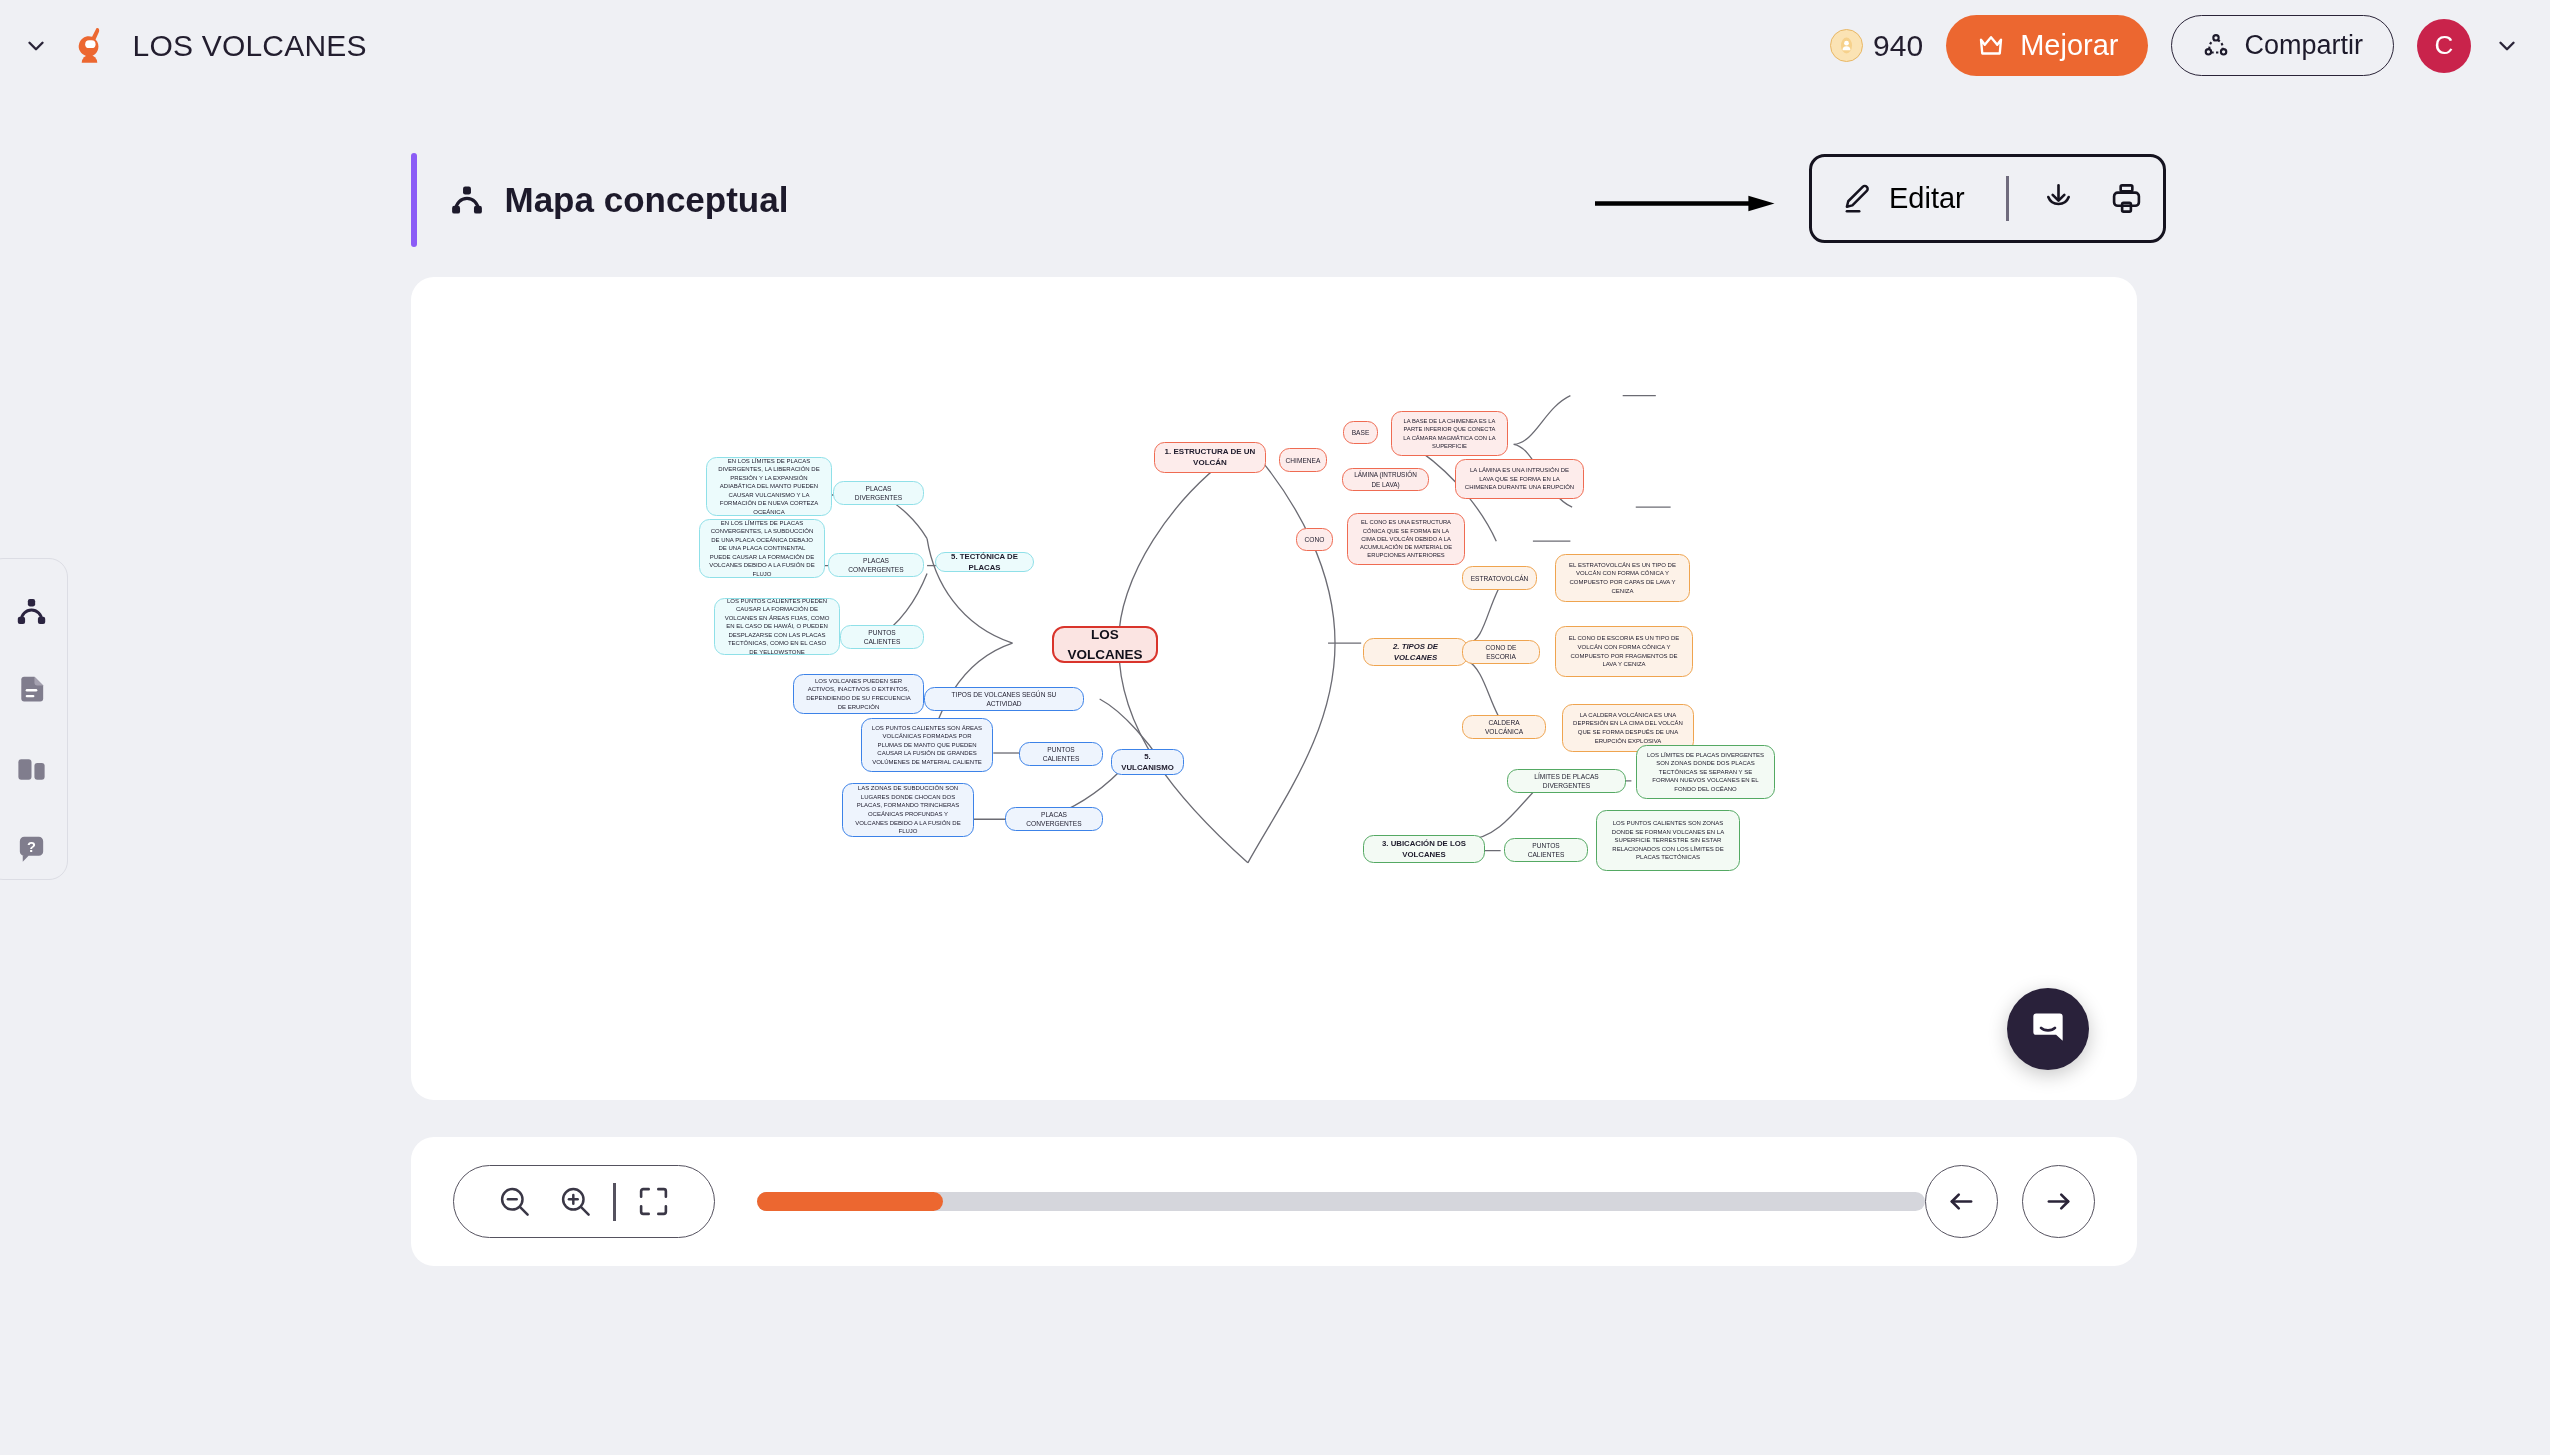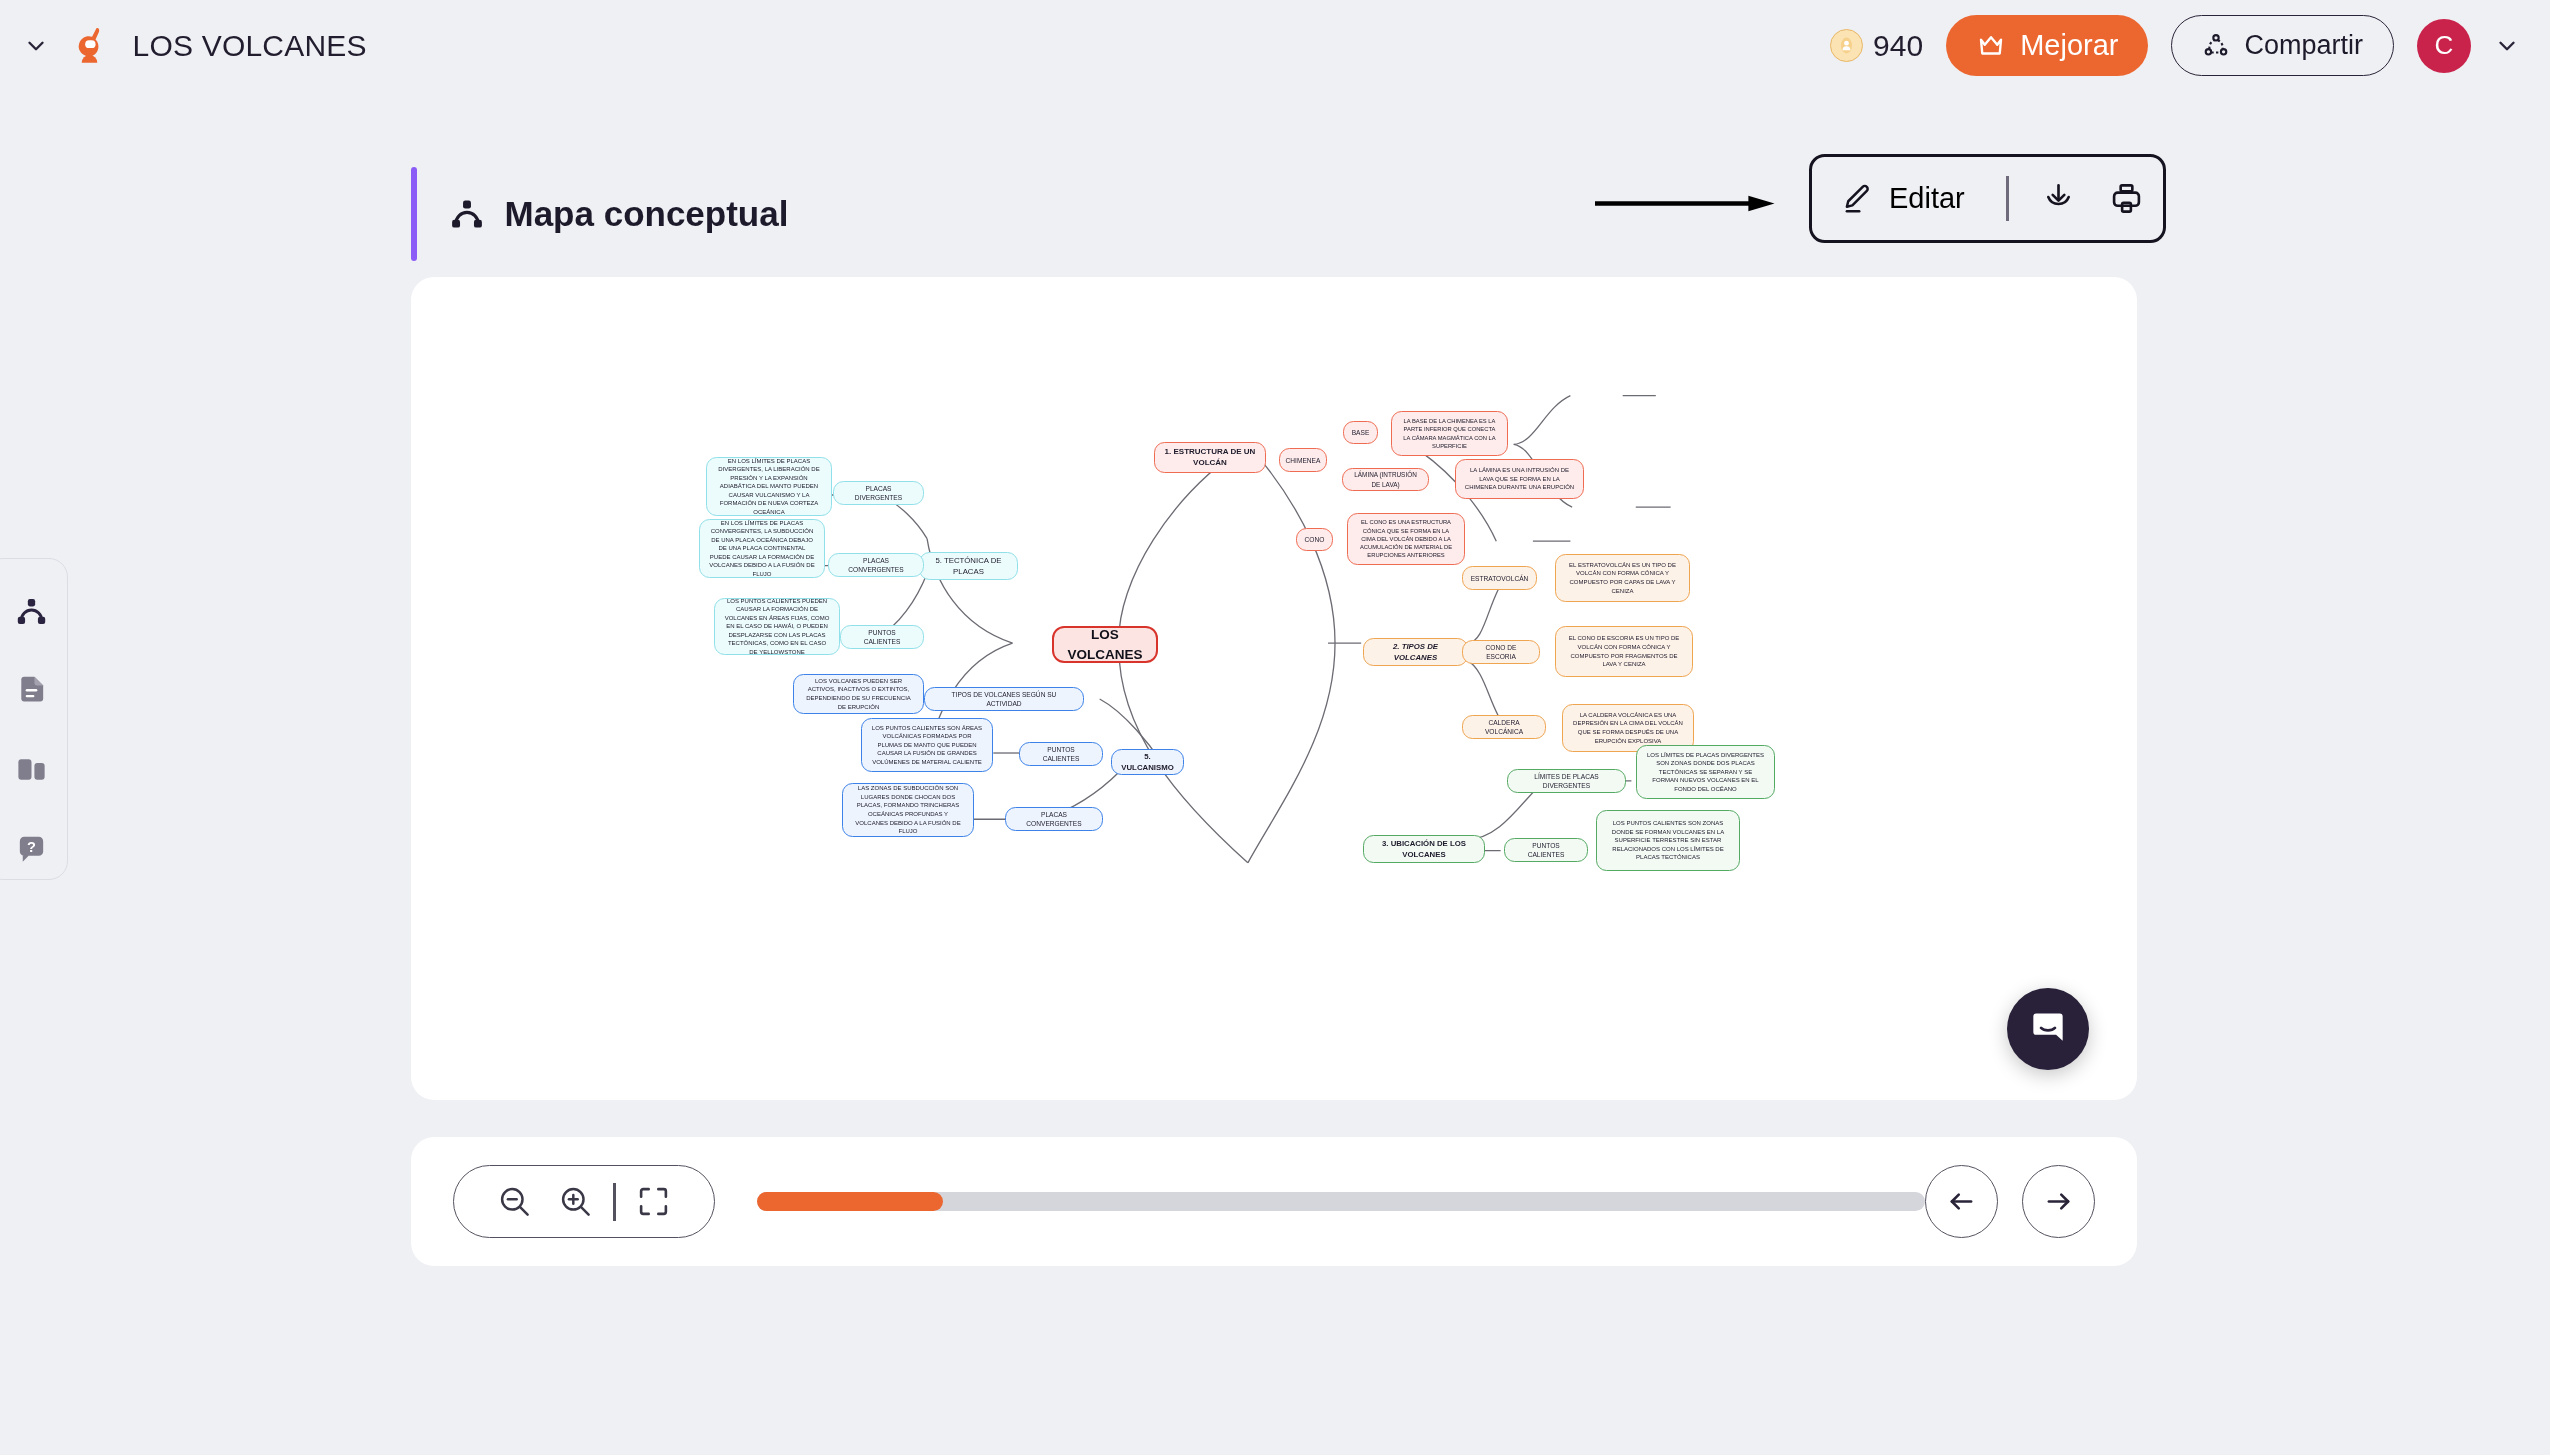--- a/index.html
+++ b/index.html
@@ -57,21 +57,21 @@
   .rail {
     position: absolute; left: -15.7px; top: 558px; width: 84px; height: 322px;
     background: #eff0f4; border: 1.7px solid #dcdde4; border-radius: 19px;
     display: flex; flex-direction: column; align-items: flex-end;
     padding: 35px 15.7px 35px 0; gap: 44px;
   }
   .rail-ic { width: 40px; height: 40px; display:flex;align-items:center;justify-content:center; cursor:pointer; }
 
   
   .page-head {
-    position: absolute; left: 411px; top: 166px; width: 1726px; height: 96px;
+    position: absolute; left: 411px; top: 152px; width: 1726px; height: 96px;
     display: flex; align-items: center;
   }
   .accent-bar { width: 6.1px; height: 94px; background: #8b5cf6; border-radius: 3.5px; }
   .ph-icon { margin-left: 30px; width: 40px; height: 40px; display:flex;align-items:center;justify-content:center;}
   .ph-title { margin-left: 17.4px; font-size: 35px; font-weight: 700; color: #1d1a2b; }
 
   .arrow-anno { position: absolute; left: 1595px; top: 193px; width: 183px; height: 21px; }
 
   .edit-group {
     position: absolute; left: 1809px; top: 154px; width: 357px; height: 89px;
@@ -412,21 +412,21 @@
   <div class="node p-blue" style="left:450px; top:441px; width:132px; height:54px; font-size:6px;">
     <span class="n-lab">LOS PUNTOS CALIENTES SON ÁREAS VOLCÁNICAS FORMADAS POR PLUMAS DE MANTO QUE PUEDEN CAUSAR LA FUSIÓN DE GRANDES VOLÚMENES DE MATERIAL CALIENTE</span>
   </div>
   <div class="node p-blue" style="left:594px; top:530px; width:98px; height:24.4px; font-size:6.6px;">
     <span class="n-lab">PLACAS CONVERGENTES</span>
   </div>
   <div class="node p-blue" style="left:431px; top:506px; width:132px; height:54px; font-size:6px;">
     <span class="n-lab">LAS ZONAS DE SUBDUCCIÓN SON LUGARES DONDE CHOCAN DOS PLACAS, FORMANDO TRINCHERAS OCEÁNICAS PROFUNDAS Y VOLCANES DEBIDO A LA FUSIÓN DE FLUJO</span>
   </div>
 
-  <div class="node p-cyan" style="left:508px; top:275px; width:99px; height:28px; font-size:7.8px; font-weight:400;">
+  <div class="node p-cyan" style="left:524px; top:275px; width:99px; height:20px; font-size:7.8px; font-weight:700;">
     <span class="n-lab">5. TECTÓNICA DE PLACAS</span>
   </div>
   <div class="node p-cyan" style="left:422px; top:204px; width:91px; height:24.4px; font-size:6.6px;">
     <span class="n-lab">PLACAS DIVERGENTES</span>
   </div>
   <div class="node p-cyan" style="left:295px; top:180px; width:126px; height:59px; font-size:6px;">
     <span class="n-lab">EN LOS LÍMITES DE PLACAS DIVERGENTES, LA LIBERACIÓN DE PRESIÓN Y LA EXPANSIÓN ADIABÁTICA DEL MANTO PUEDEN CAUSAR VULCANISMO Y LA FORMACIÓN DE NUEVA CORTEZA OCEÁNICA</span>
   </div>
   <div class="node p-cyan" style="left:417px; top:276px; width:96px; height:24.4px; font-size:6.6px;">
     <span class="n-lab">PLACAS CONVERGENTES</span>

